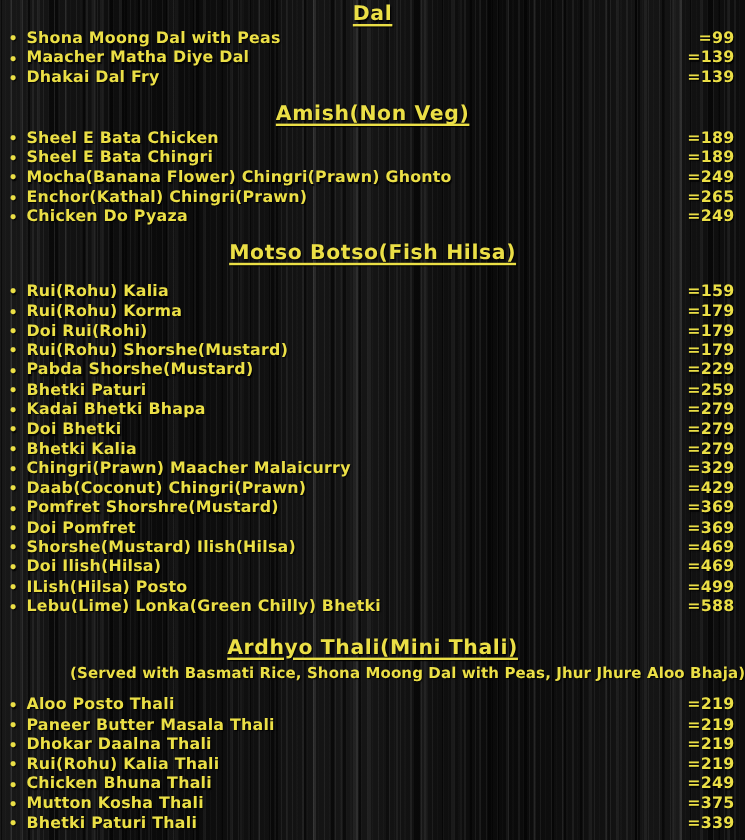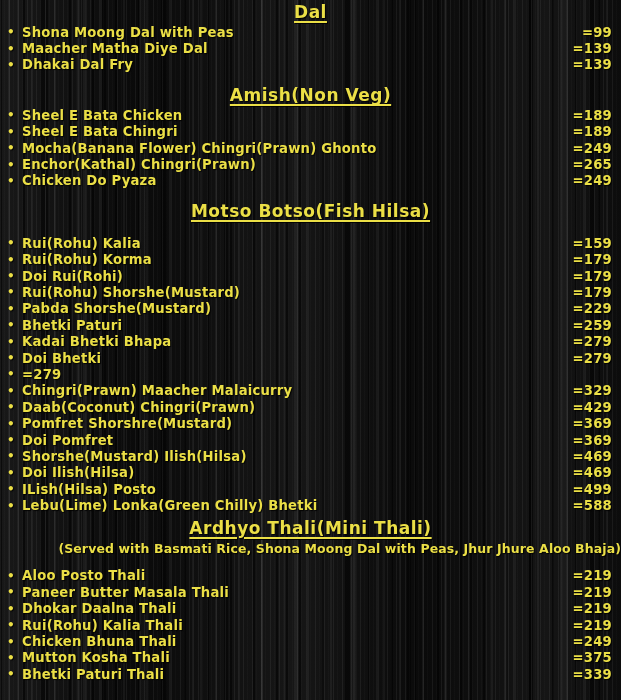--- a/index.html
+++ b/index.html
@@ -30,21 +30,21 @@
         transparent 0 83px, rgba(255,255,255,0.05) 83px 87px,
         transparent 87px 139px, rgba(255,255,255,0.03) 139px 146px, transparent 146px 211px),
       linear-gradient(90deg, #181818, #0a0a0a 22%, #161616 47%, #0a0a0a 68%, #151515 88%, #0c0c0c);
   }
   .menu {
     width: 621px;
     height: 583px;
   }
   .menu-section { margin-top: 12px; }
   .section-0 { margin-top: 0; padding-top: 2px; }
-  .section-3 { margin-top: 4px; }
+  .section-3 { margin-top: 16px; }
   .section-title {
     margin: 0 0 1px 0;
     text-align: center;
     font-size: 17px;
     line-height: 21px;
     letter-spacing: 0.5px;
     text-decoration: underline;
     text-decoration-thickness: 1.5px;
     text-underline-offset: 3px;
     text-shadow: 1px 1px 1px rgba(0,0,0,0.85);
@@ -175,20 +175,21 @@
           <span class="item-name">Kadai Bhetki Bhapa</span>
           <span class="item-price">=279</span>
         </li>
         <li class="menu-row">
           <span class="bullet">•</span>
           <span class="item-name">Doi Bhetki</span>
           <span class="item-price">=279</span>
         </li>
         <li class="menu-row">
           <span class="bullet">•</span>
+          <span class="item-name">Bhetki Kalia</span>
           <span class="item-price">=279</span>
         </li>
         <li class="menu-row">
           <span class="bullet">•</span>
           <span class="item-name">Chingri(Prawn) Maacher Malaicurry</span>
           <span class="item-price">=329</span>
         </li>
         <li class="menu-row">
           <span class="bullet">•</span>
           <span class="item-name">Daab(Coconut) Chingri(Prawn)</span>

